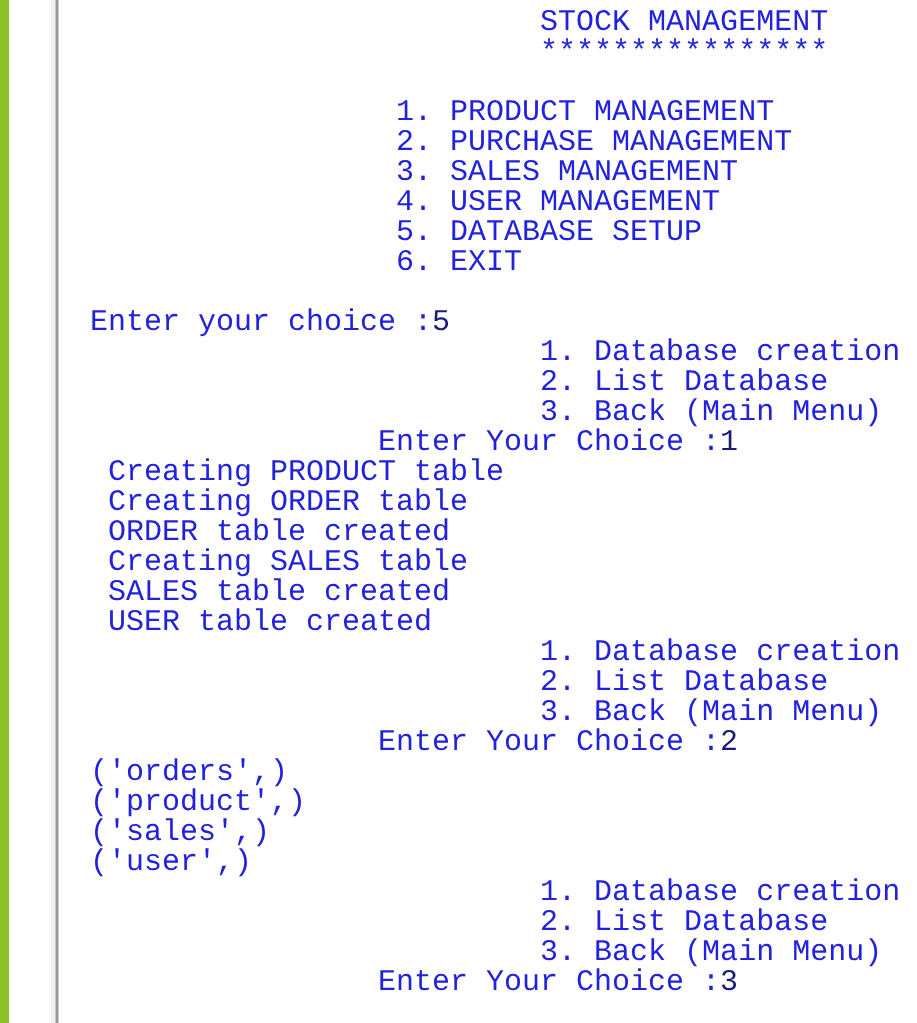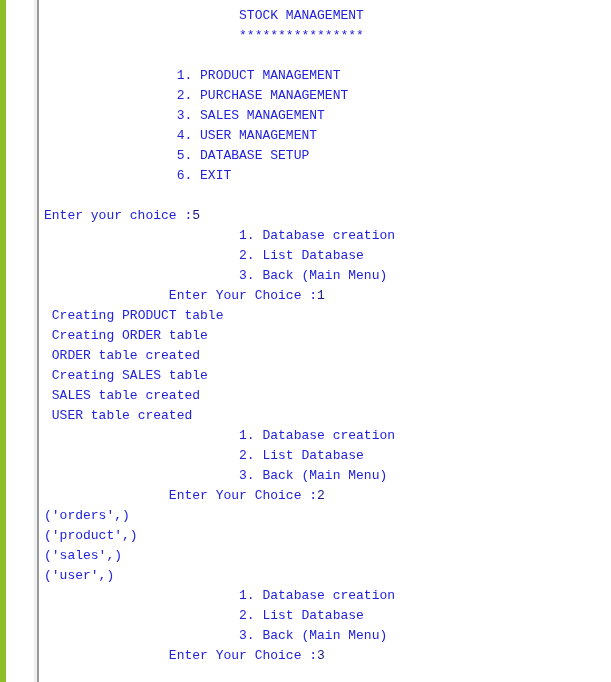--- a/index.html
+++ b/index.html
@@ -4,22 +4,22 @@
 <style>
   html, body { margin:0; padding:0; }
   body {
     width:611px; height:682px; overflow:hidden; background:#ffffff; position:relative;
     font-family:"Liberation Mono", "DejaVu Sans Mono", monospace;
   }
   .green-bar { position:absolute; left:0; top:0; width:6px; height:682px; background:#8dc026; }
   .gutter { position:absolute; left:34px; top:0; width:3px; height:682px; background:#f0f0f0; }
   .gutter-line { position:absolute; left:37px; top:0; width:2px; height:682px; background:#9a9a9a; }
   .console {
-    position:absolute; left:44px; top:6px; right:0;
-    font-size:13px; line-height:20px; color:#2222dd; white-space:pre;
+    position:absolute; left:60px; top:6px; right:0;
+    font-size:20px; line-height:20px; color:#2222dd; white-space:pre;
   }
   .line { height:20px; }
   .input-val { color:#1a1a7a; }
 </style>
 </head>
 <body>
 
 <div class="green-bar"></div>
 <div class="gutter"></div>
 <div class="gutter-line"></div>

